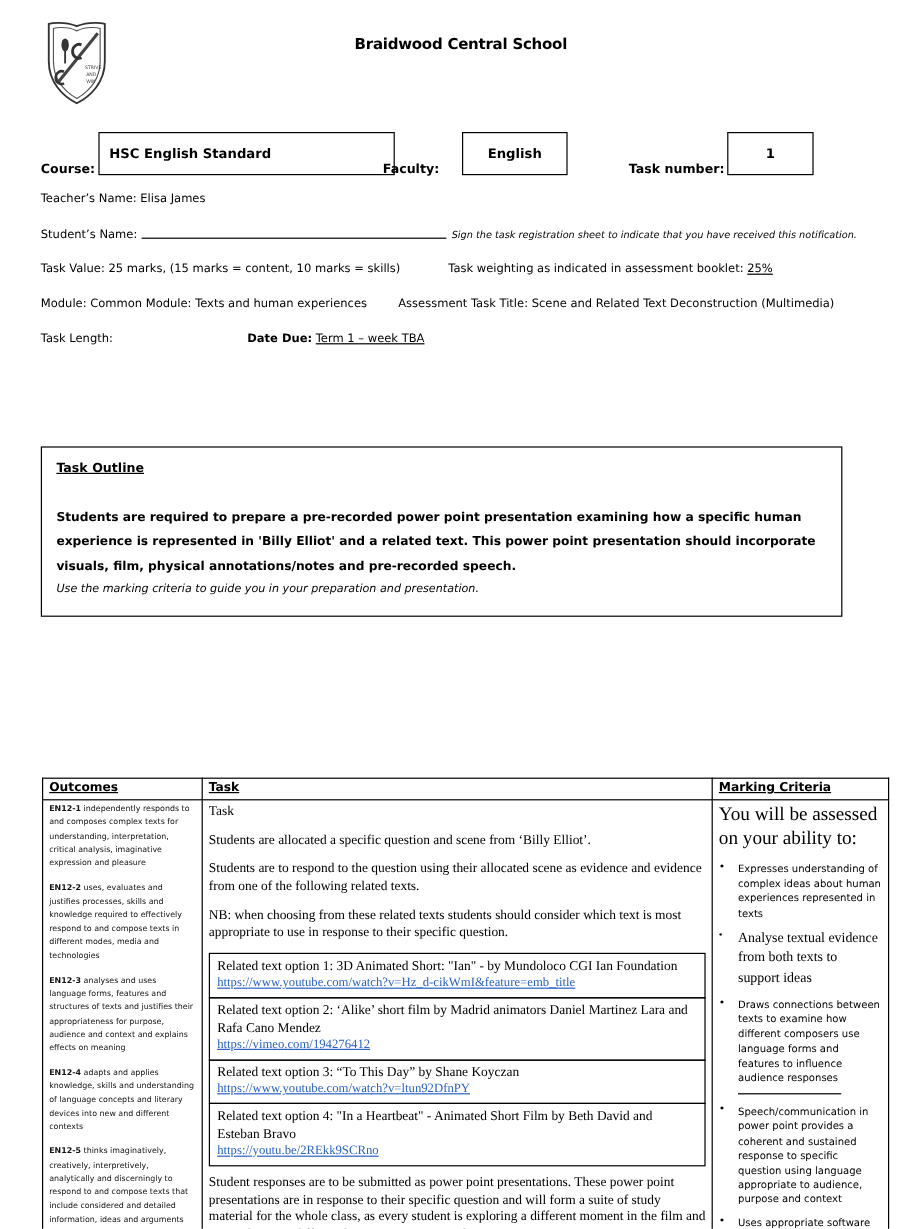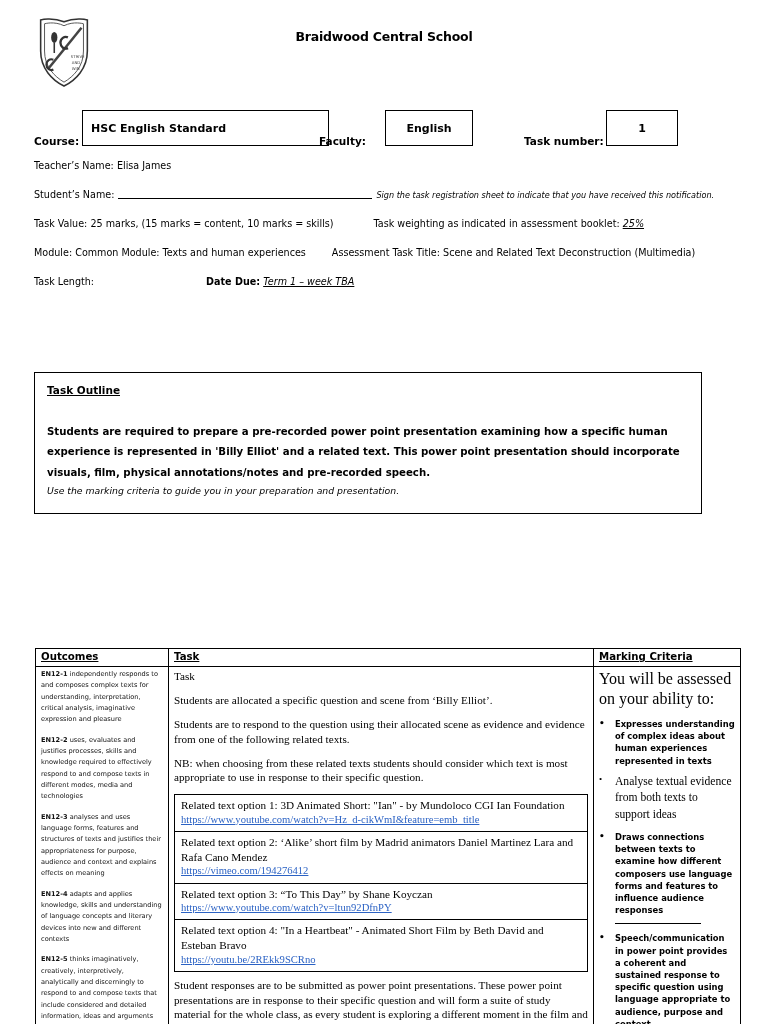--- a/index.html
+++ b/index.html
@@ -98,21 +98,21 @@
     display: inline-block;
     width: 254px;
     border-bottom: 1.3px solid #000;
     height: 10px;
     margin: 0 4px -1px 4px;
   }
   .note-italic {
     font-style: italic;
     font-size: 8.1px;
   }
-  .u { text-decoration: underline; font-style: italic; }
+  .u { text-decoration: underline; }
   .b { font-weight: bold; }
   .gap-sm { display: inline-block; width: 26px; }
   .gap-md { display: inline-block; width: 40px; }
   .gap-lg { display: inline-block; width: 112px; }
 
   
   .outline-box {
     position: absolute;
     left: 34px; top: 372px;
     width: 668px; height: 142px;
@@ -230,21 +230,20 @@
   ul.mark-list li:before {
     content: "\2022";
     position: absolute;
     left: 0; top: -1px;
     font-size: 9px;
   }
   li.sans {
     font-family: "DejaVu Sans", sans-serif;
     font-size: 8.4px;
     line-height: 1.62;
-    font-weight: bold;
   }
   li.serif {
     font-family: "Liberation Serif", serif;
     font-size: 11.6px;
     line-height: 1.32;
   }
   .mark-rule {
     border-top: 1.4px solid #000;
     width: 86px;
     margin: 3px 0 8px 16px;

